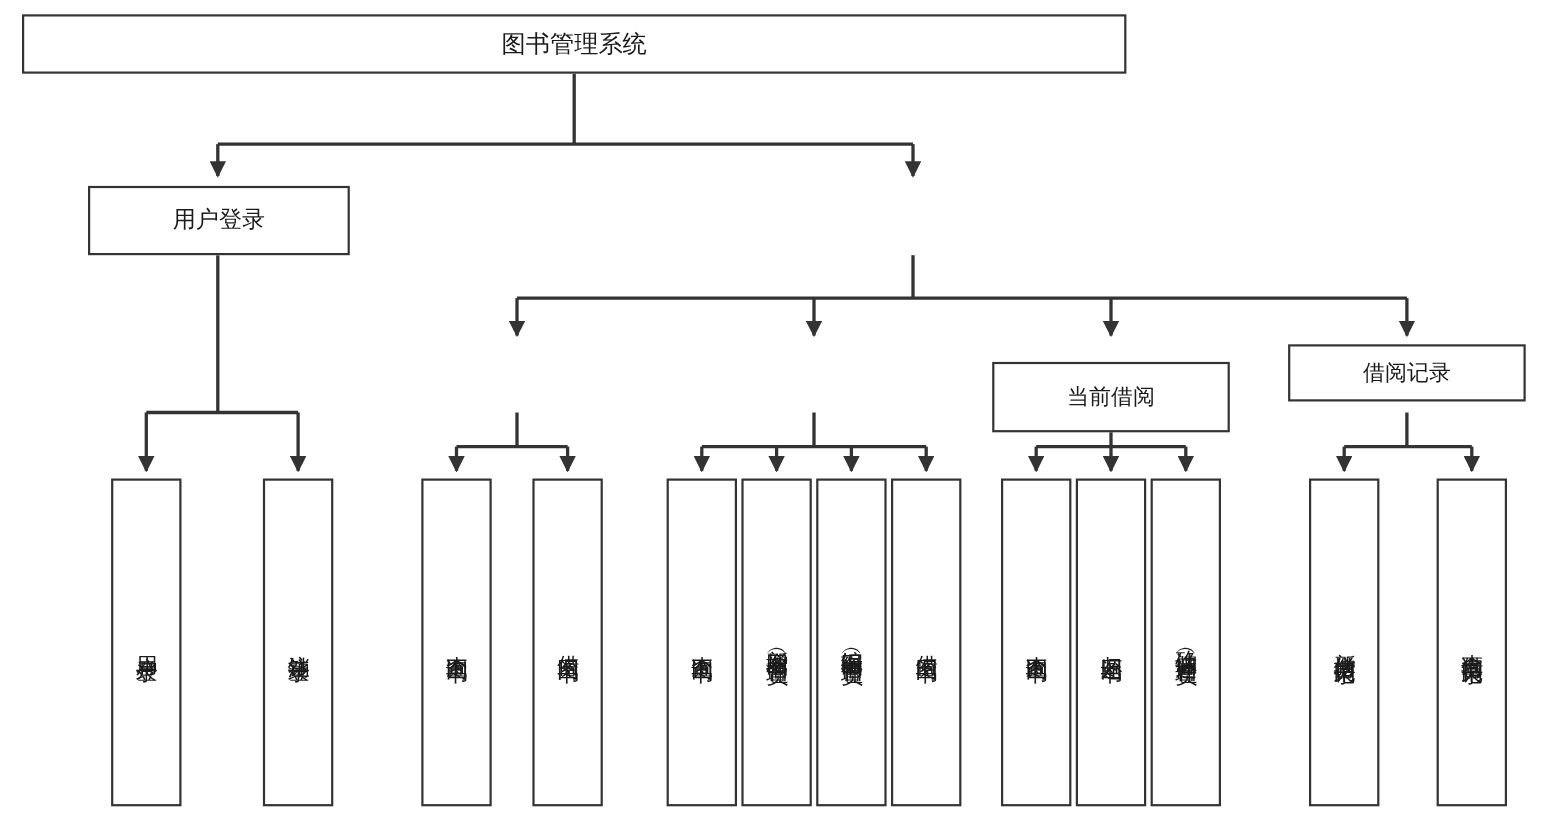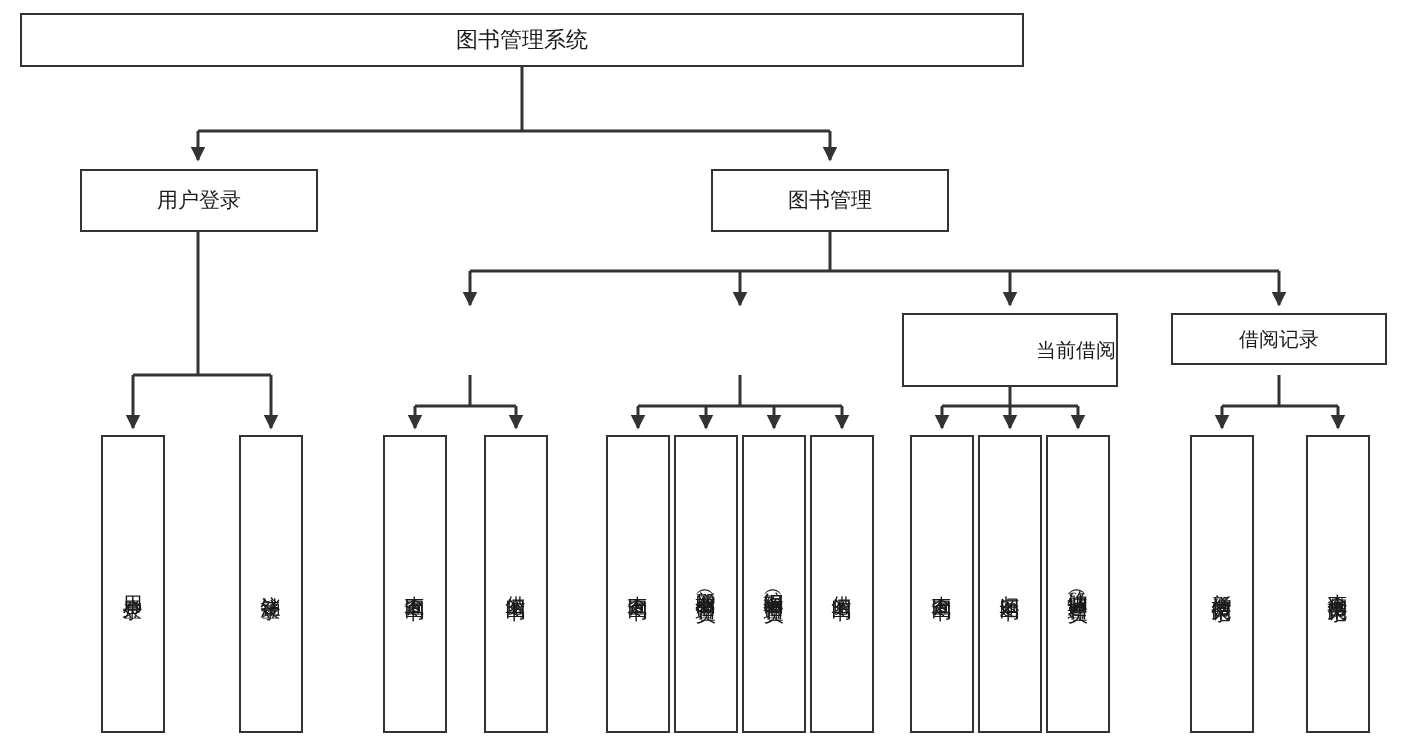--- a/index.html
+++ b/index.html
@@ -128,25 +128,22 @@
     </g>
   </svg>
 
   <div class="node root" style="left:20px; top:13px; width:1004px; height:54px;">
     <span class="label">图书管理系统</span>
   </div>
 
   <div class="node level2" style="left:80px; top:169px; width:238px; height:63px;">
     <span class="label">用户登录</span>
   </div>
-  <div class="node level2" style="left:711px; top:169px; width:238px; height:63px;">
-    <span class="label">图书管理</span>
-  </div>
 
-  <div class="node level3" style="left:902px; top:313px; width:216px; height:74px;justify-content:flex-end;">
+  <div class="node level3" style="left:902px; top:329px; width:216px; height:64px;">
     <span class="label">当前借阅</span>
   </div>
   <div class="node level3" style="left:1171px; top:313px; width:216px; height:52px;">
     <span class="label">借阅记录</span>
   </div>
 
   <div class="node leaf" style="left:101px; top:435px; width:64px; height:298px;">
     <span class="label">用户登录</span>
   </div>
   <div class="node leaf" style="left:239px; top:435px; width:64px; height:298px;">

